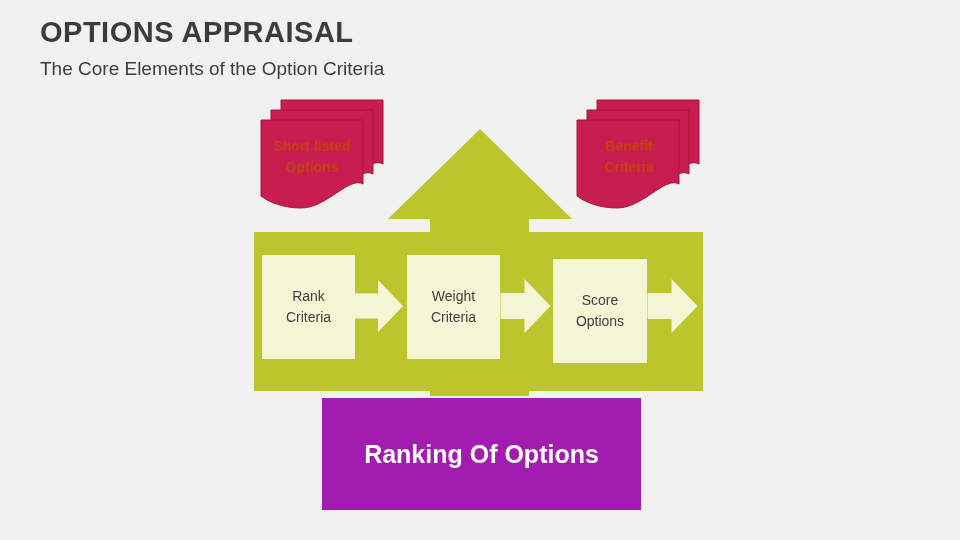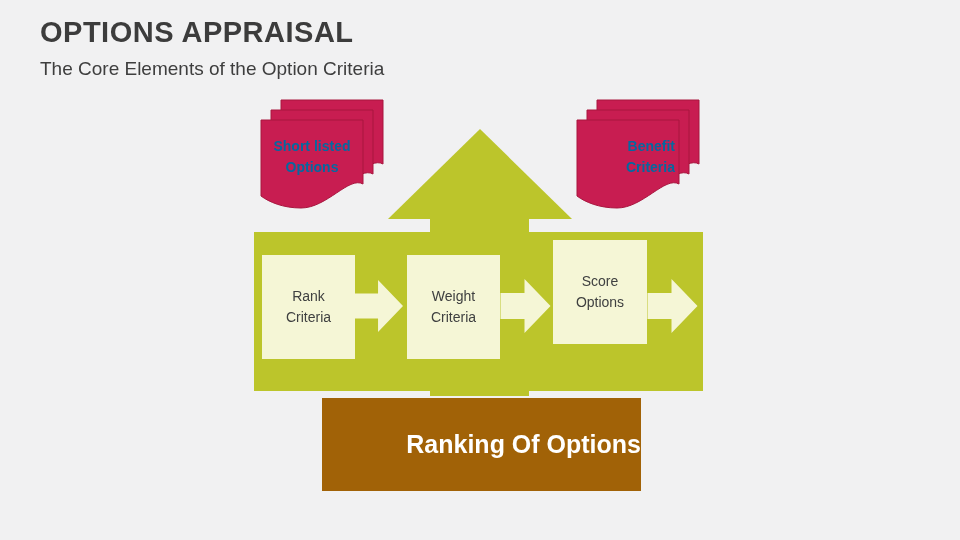--- a/index.html
+++ b/index.html
@@ -10,33 +10,33 @@
   }
   .abs{position:absolute;}
   .title{
     left:40px;top:16px;font-size:29px;font-weight:bold;color:#3c3c3c;
     letter-spacing:0.5px;
   }
   .subtitle{
     left:40px;top:58px;font-size:19px;color:#3e3e3e;
   }
   .flag-label{
-    color:#0369a1;font-size:14px;font-weight:bold;line-height:21px;
+    color:#c2410c;font-size:14px;font-weight:bold;line-height:21px;
     text-align:center;display:flex;align-items:flex-start;justify-content:center;
   }
   .flag-label .inner{width:92px;}
   .step-box{
     background:#f5f6d6;width:93px;height:104px;
     display:flex;align-items:center;justify-content:center;
     text-align:center;color:#3f4040;font-size:14px;line-height:21px;
   }
   .step-box .inner{width:72px;}
   .result-box{
-    left:322px;top:398px;width:319px;height:93px;background:#a16207;
-    display:flex;align-items:center;justify-content:flex-end;
+    left:322px;top:398px;width:319px;height:112px;background:#a21caf;
+    display:flex;align-items:center;justify-content:center;
     color:#ffffff;font-size:25px;font-weight:bold;
   }
   svg{display:block;}
 </style>
 </head>
 <body>
 
 <div class="canvas">
 
   <div class="abs title">OPTIONS APPRAISAL</div>
@@ -59,31 +59,31 @@
     <span class="inner">Short listed Options</span>
   </div>
 
   <svg class="abs" style="left:572px;top:98px;" width="132" height="115" viewBox="0 0 132 115" aria-hidden="true">
     <g fill="#c81d51" stroke="#a8163f" stroke-width="1">
       <path d="M25 2 h102 v64 c-14 -8 -36 24 -62 24 c-18 0 -32 -6 -40 -12 Z"></path>
       <path d="M15 12 h102 v64 c-14 -8 -36 24 -62 24 c-18 0 -32 -6 -40 -12 Z"></path>
       <path d="M5 22 h102 v64 c-14 -8 -36 24 -62 24 c-18 0 -32 -6 -40 -12 Z"></path>
     </g>
   </svg>
-  <div class="abs flag-label" style="left:577px;top:136px;width:104px;text-align:right;">
+  <div class="abs flag-label" style="left:577px;top:136px;width:104px;">
     <span class="inner">Benefit Criteria</span>
   </div>
 
   <div class="abs step-box" style="left:407px;top:255px;">
     <span class="inner">Weight Criteria</span>
   </div>
   <div class="abs step-box" style="left:262px;top:255px;">
     <span class="inner">Rank Criteria</span>
   </div>
-  <div class="abs step-box" style="left:553px;top:240px;width:94px;">
+  <div class="abs step-box" style="left:553px;top:259px;width:94px;">
     <span class="inner">Score Options</span>
   </div>
 
   <svg class="abs" style="left:355px;top:279px;" width="48" height="54" viewBox="0 0 50 54" aria-hidden="true">
     <polygon points="0,14 24,14 24,0 50,27 24,54 24,40 0,40" fill="#f5f6d6"></polygon>
   </svg>
   <svg class="abs" style="left:500px;top:279px;" width="51" height="54" viewBox="0 0 50 54" aria-hidden="true">
     <polygon points="0,14 24,14 24,0 50,27 24,54 24,40 0,40" fill="#f5f6d6"></polygon>
   </svg>
   <svg class="abs" style="left:647px;top:279px;" width="51" height="54" viewBox="0 0 50 54" aria-hidden="true">

